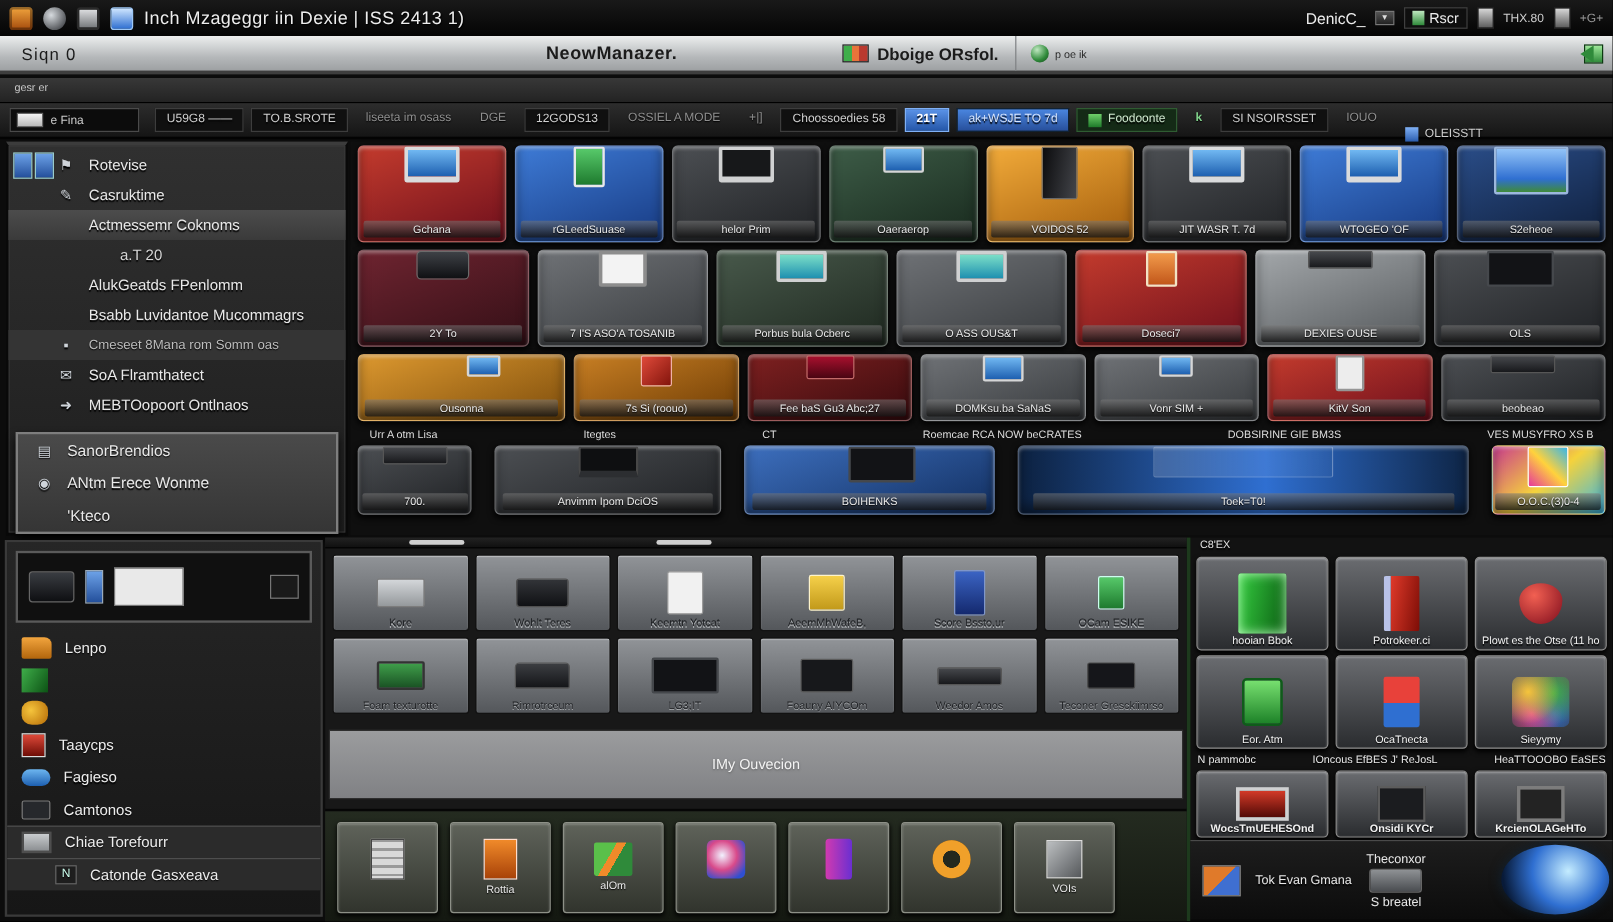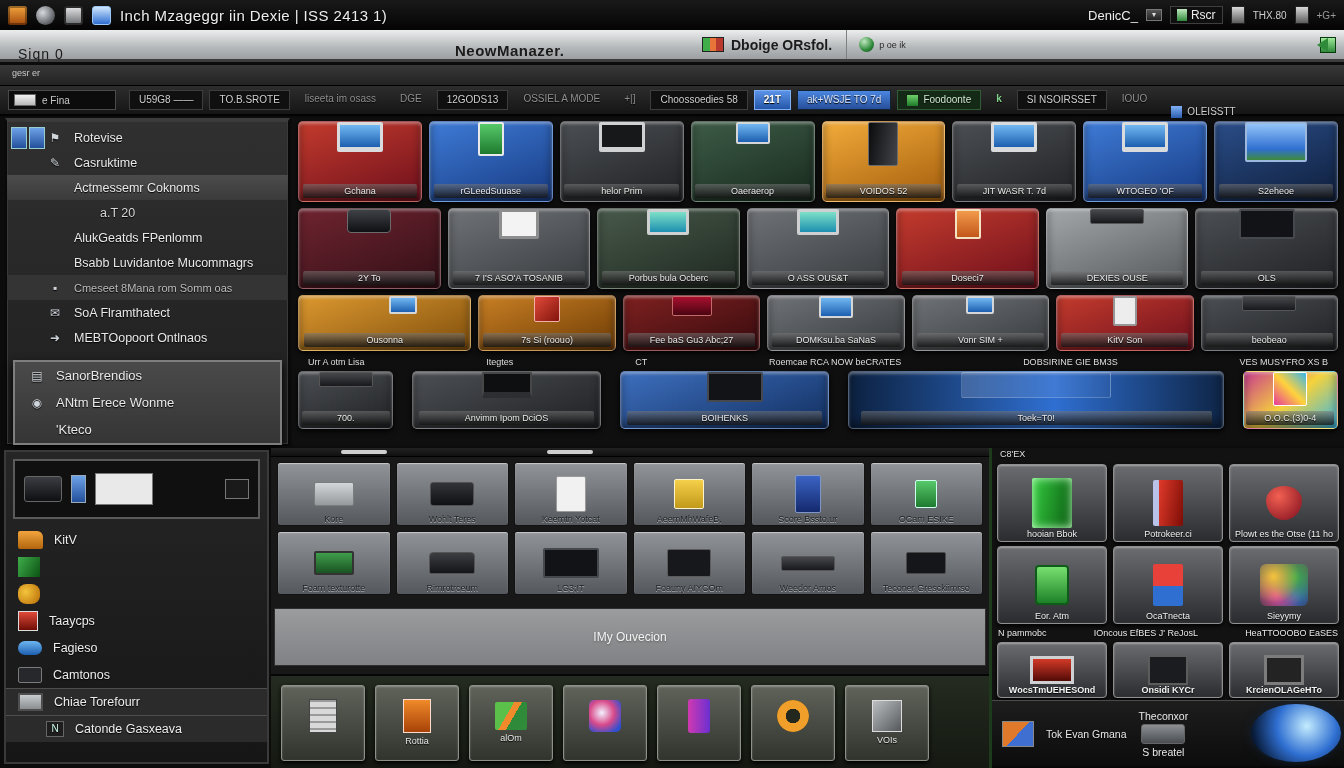--- a/index.html
+++ b/index.html
@@ -22,22 +22,22 @@
   .tb-chip{display:flex;align-items:center;gap:4px;background:#0f0f0f;border:1px solid #3f3f3f;
     padding:1px 6px;font-size:12px;}
   .tb-chipic{width:10px;height:12px;background:linear-gradient(#bfe8c0,#2f8a3a);}
   .tb-mini{width:14px;height:18px;background:linear-gradient(#d8d8d8,#5c5c5c);border:1px solid #222;}
   .tb-clock{font-size:10px;color:#cfcfcf;}
   .tb-corner{font-size:10px;color:#9a9a9a;}
 
   
   #menubar{position:absolute;top:30px;left:0;right:0;height:32px;color:#1b1b1b;
     background:linear-gradient(#eceeee,#b4b7b9 62%,#9da0a2);border-bottom:3px solid #3e3e3e;}
-  .mb-left{position:absolute;left:18px;top:16px;font-size:14px;letter-spacing:1px;}
-  .mb-center{position:absolute;left:455px;top:12px;font-size:15px;font-weight:bold;letter-spacing:.5px;}
+  .mb-left{position:absolute;left:18px;top:7px;font-size:14px;letter-spacing:1px;}
+  .mb-center{position:absolute;left:455px;top:6px;font-size:15px;font-weight:bold;letter-spacing:.5px;}
   .mb-rightgroup{position:absolute;left:688px;right:0;top:0;bottom:0;display:flex;align-items:center;}
   .mb-item{display:flex;align-items:center;gap:7px;padding:0 14px;height:100%;}
   .mb-colorbox{width:22px;height:15px;background:linear-gradient(90deg,#3fae4a 33%,#e8743a 33% 66%,#b9392f 66%);
     border:1px solid #222;}
   .mb-itemlabel{font-size:14px;font-weight:bold;}
   .mb-div{width:1px;height:100%;background:#7e8183;}
   .mb-badge{display:flex;align-items:center;gap:5px;padding:0 12px;height:100%;}
   .mb-greendot{width:15px;height:15px;border-radius:50%;background:radial-gradient(circle at 35% 30%,#bfe8c0,#2f8a3a 60%,#14441a);}
   .mb-badgetext{font-size:9px;color:#2a2a2a;}
   .mb-arrow{margin-left:auto;width:26px;height:20px;margin-right:8px;position:relative;}
@@ -507,21 +507,21 @@
   <div id="bottomleft">
     <div class="preview">
       <span class="pvcam"></span>
       <span class="pvcard"></span>
       <span class="pvpanel"></span>
       <span class="pvplug"></span>
     </div>
     <div id="leftbot-list">
         <div class="lrow">
           <div class="lic ic-folder-orange"></div>
-          <div class="llabel">KitV</div>
+          <div class="llabel">Lenpo</div>
         </div>
         <div class="lrow">
           <div class="lic ic-book-green"></div>
           <div class="llabel"></div>
         </div>
         <div class="lrow">
           <div class="lic ic-fruit-orange"></div>
           <div class="llabel"></div>
         </div>
         <div class="lrow">

